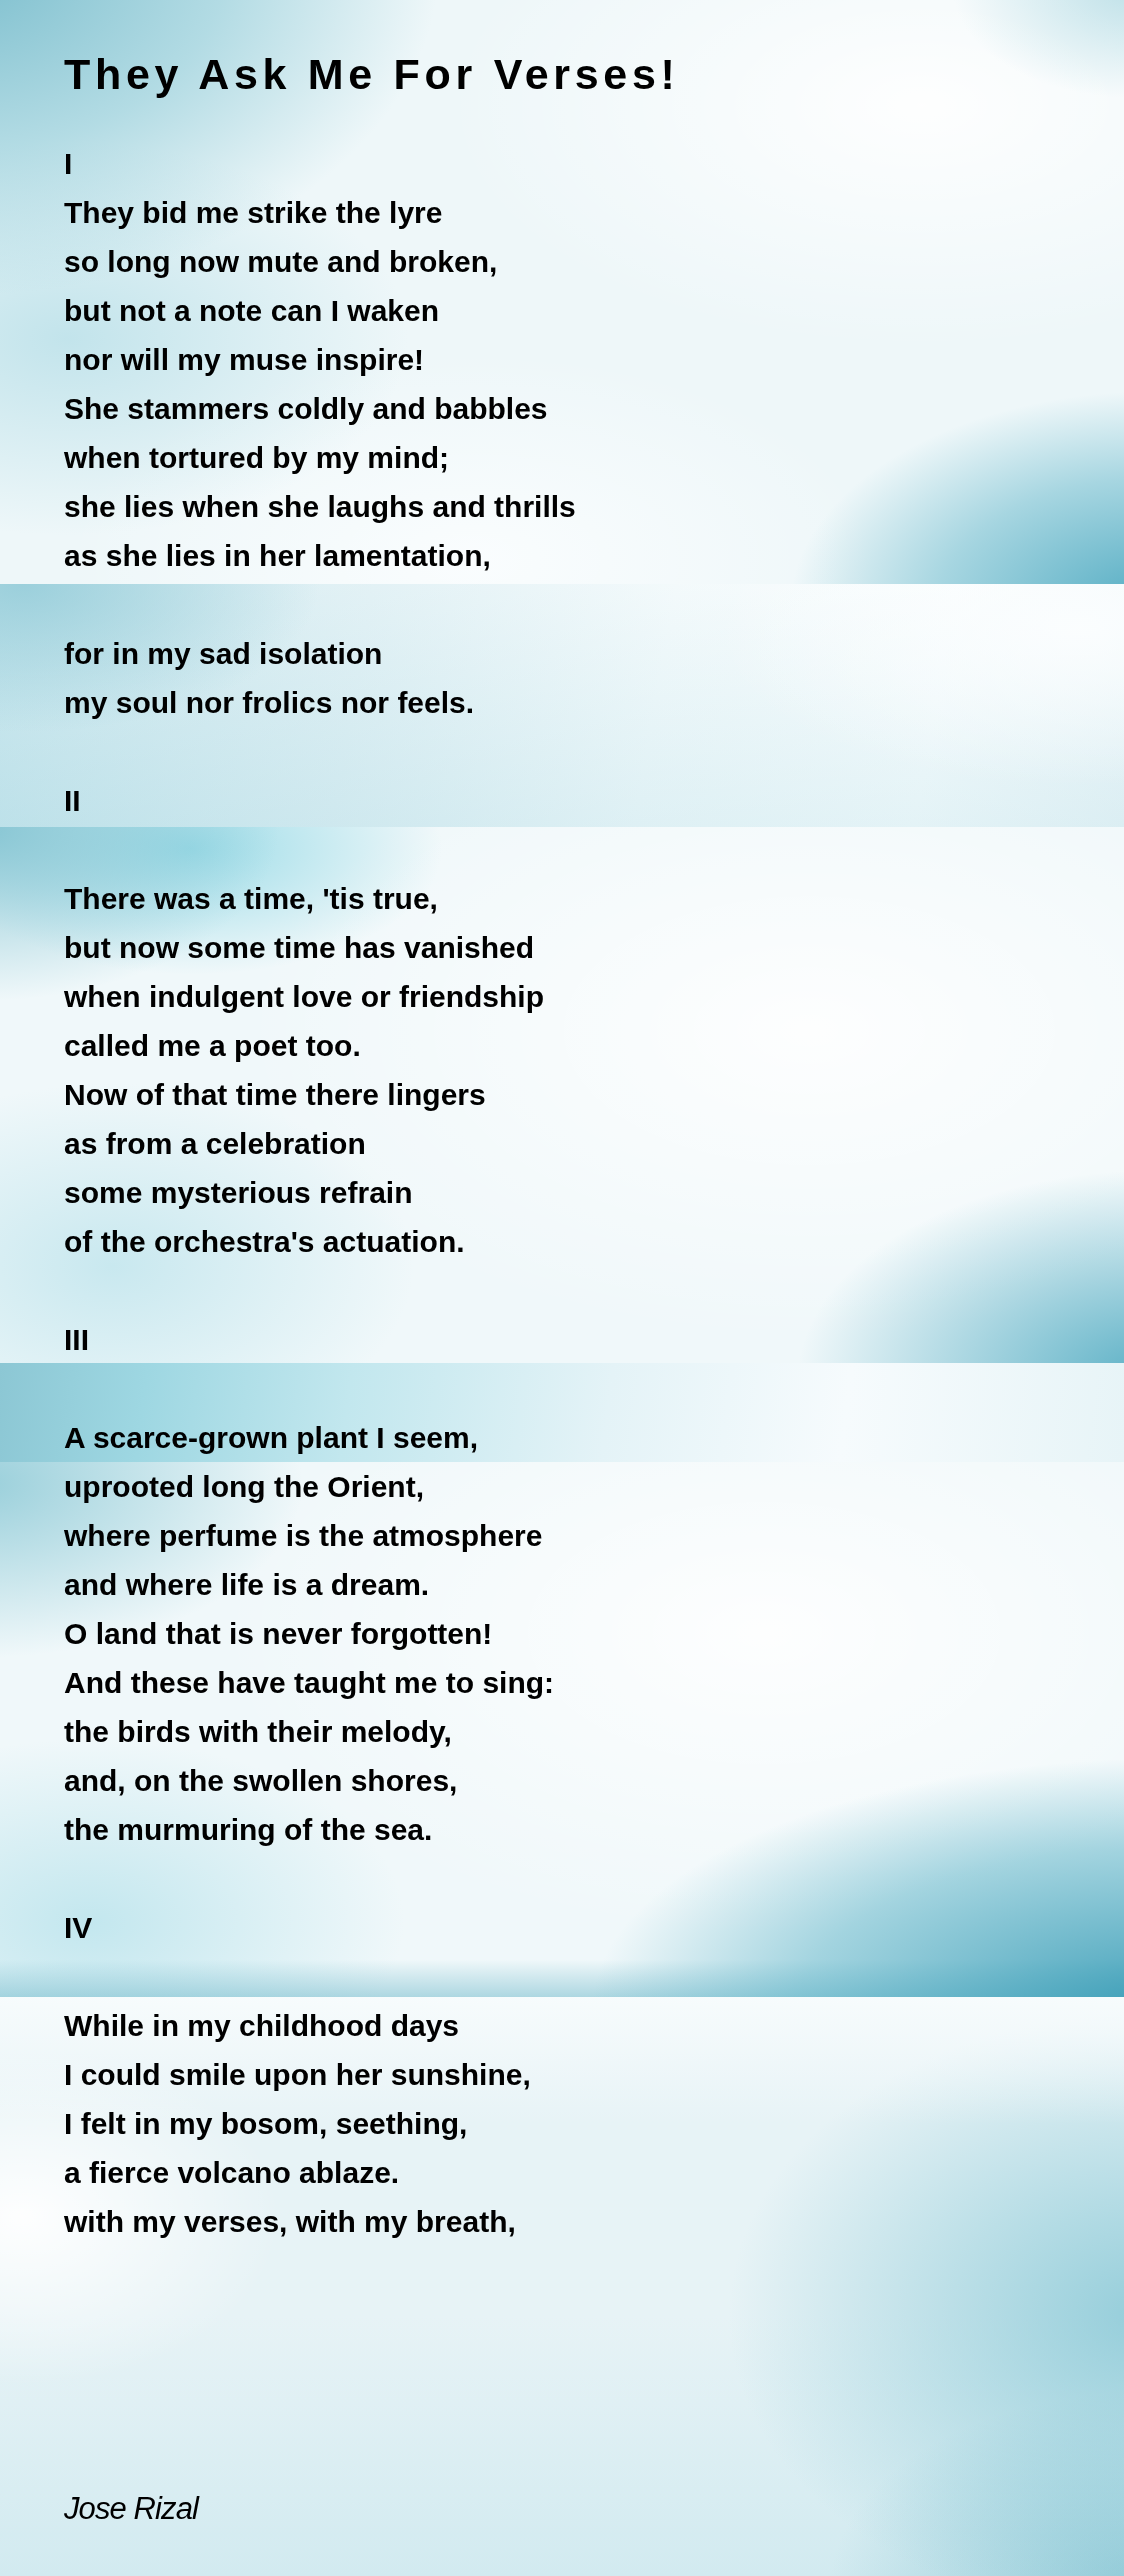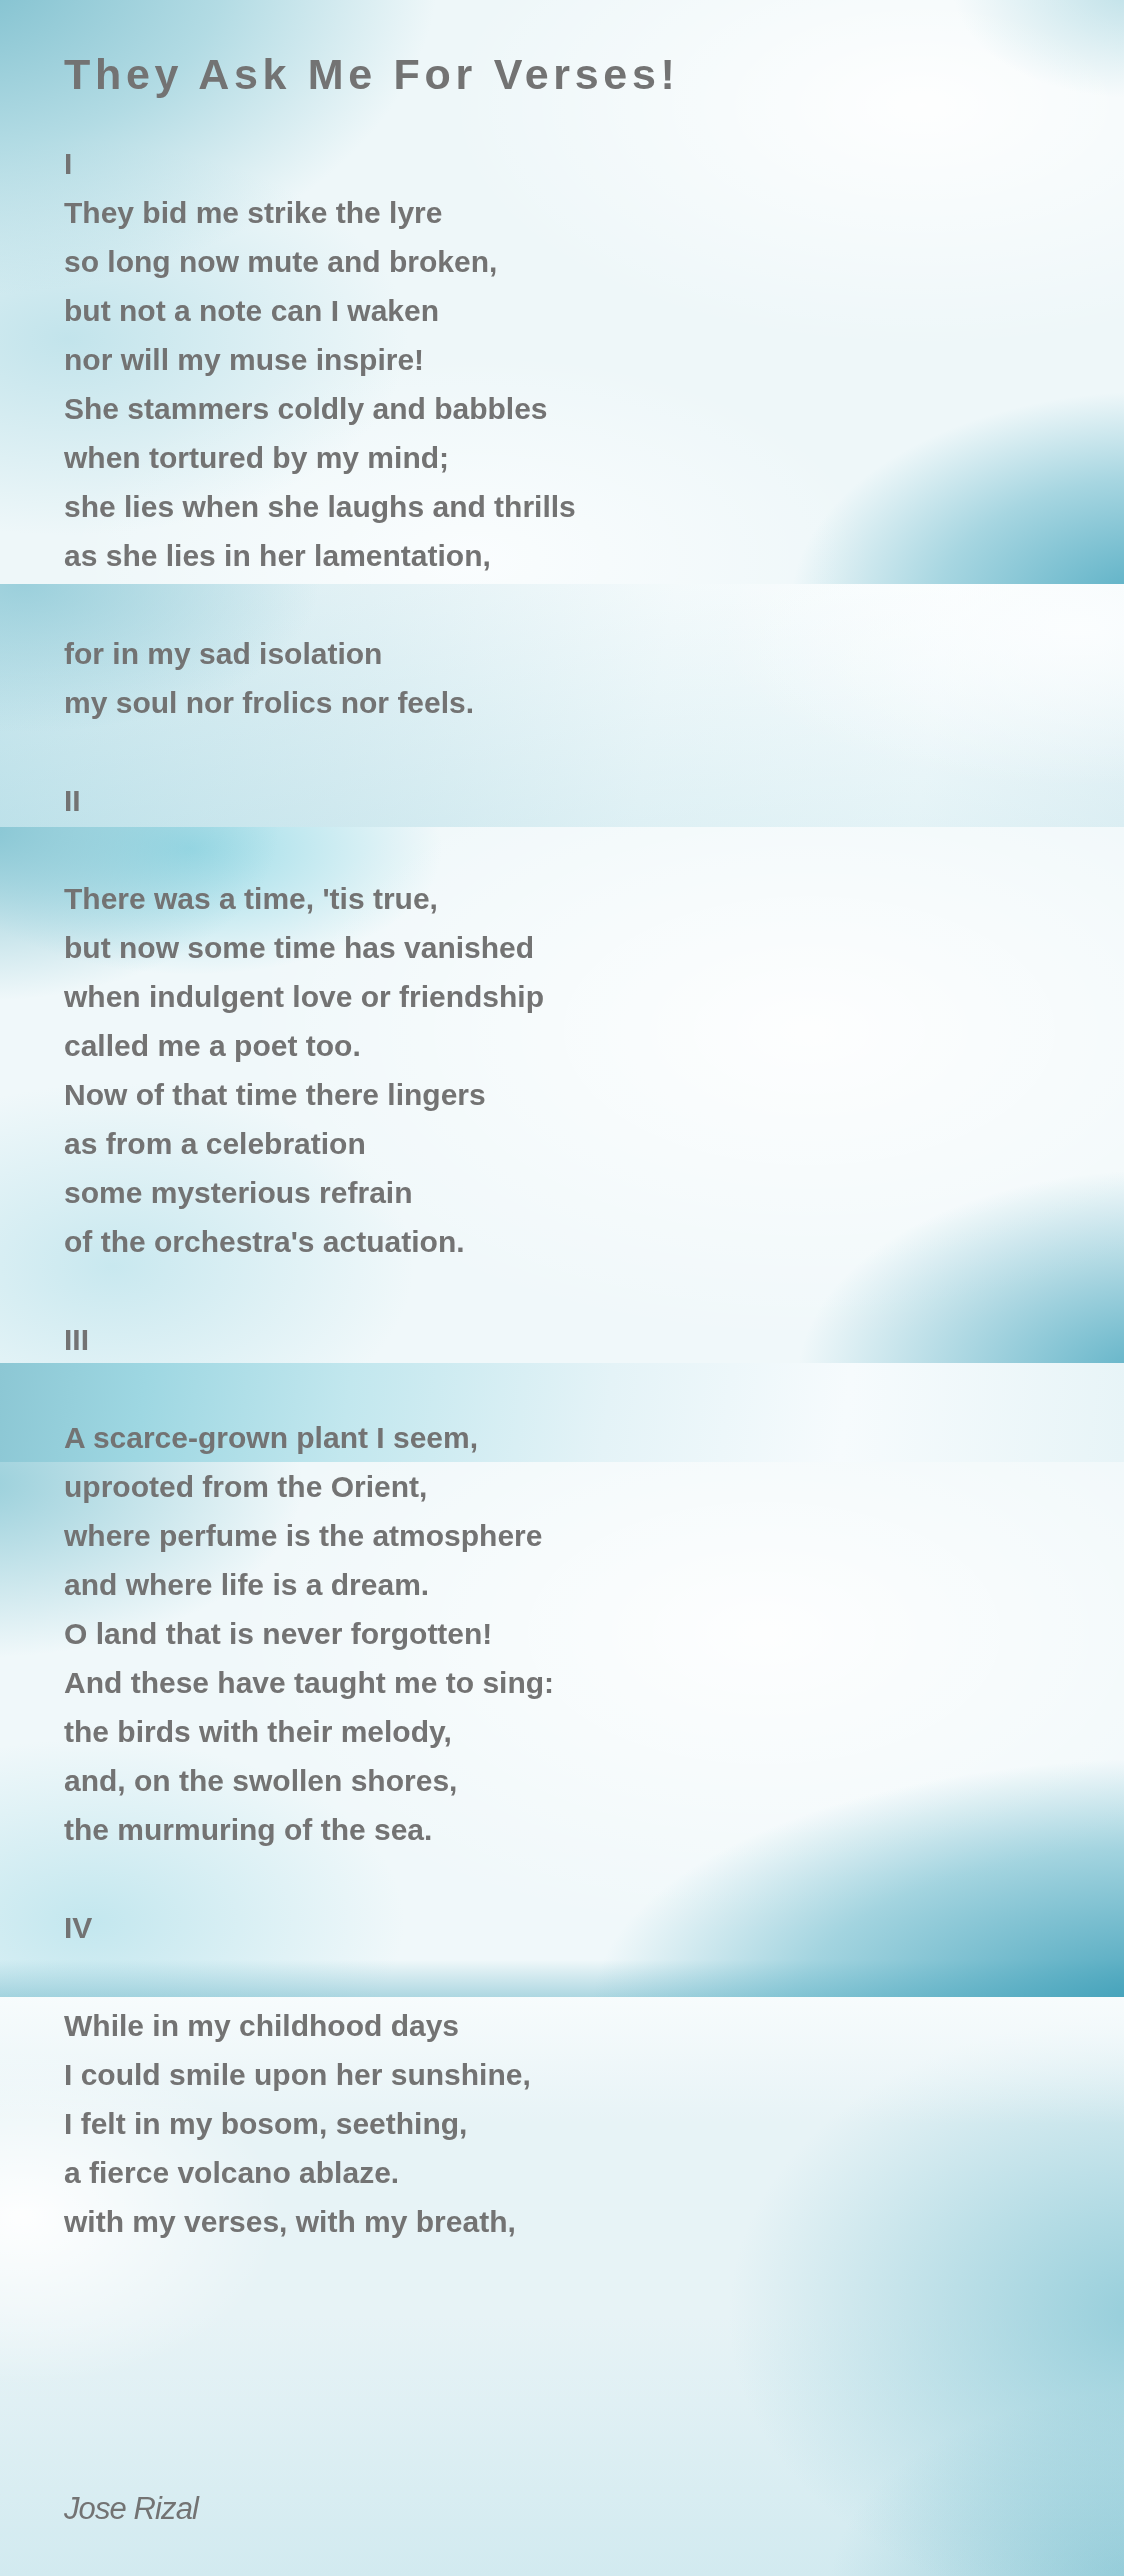--- a/index.html
+++ b/index.html
@@ -2,21 +2,21 @@
 <html style="font-size:15px"><head>
 <meta charset="utf-8">
 <style>
   html,body{margin:0;padding:0;background:#dfeef2;}
   #page{
     position:relative;
     width:1124px;
     height:2576px;
     overflow:hidden;
     font-family:"Liberation Sans","DejaVu Sans",sans-serif;
-    color:#737373;
+    color:#000000;
   }
   .band{position:absolute;left:0;width:1124px;}
   
   .band1{top:0;height:584px;background-color:#eef7f9;background-image:
     radial-gradient(712px 487px at -4% -6%, rgba(116,186,202,.95) 0%, rgba(139,201,214,.6) 38%, rgba(190,225,234,0) 68%),
     radial-gradient(525px 309px at 103% 104%, rgba(64,163,188,.9) 0%, rgba(96,181,201,.5) 42%, rgba(190,225,234,0) 70%),
     radial-gradient(281px 169px at 101% -2%, rgba(168,214,224,.7) 0%, rgba(168,214,224,0) 65%),
     radial-gradient(768px 393px at 82% 18%, rgba(255,255,255,.92) 0%, rgba(255,255,255,0) 62%),
     radial-gradient(487px 281px at 6% 58%, rgba(158,212,224,.55) 0%, rgba(158,212,224,0) 70%),
     radial-gradient(656px 337px at 42% 96%, rgba(252,254,255,.85) 0%, rgba(252,254,255,0) 62%);}
@@ -99,21 +99,21 @@
       <div class="poem-line">when indulgent love or friendship</div>
       <div class="poem-line">called me a poet too.</div>
       <div class="poem-line">Now of that time there lingers</div>
       <div class="poem-line">as from a celebration</div>
       <div class="poem-line">some mysterious refrain</div>
       <div class="poem-line">of the orchestra's actuation.</div>
       <div class="poem-line"></div>
       <div class="poem-line">III</div>
       <div class="poem-line"></div>
       <div class="poem-line">A scarce-grown plant I seem,</div>
-      <div class="poem-line">uprooted from the Orient,</div>
+      <div class="poem-line">uprooted long the Orient,</div>
       <div class="poem-line">where perfume is the atmosphere</div>
       <div class="poem-line">and where life is a dream.</div>
       <div class="poem-line">O land that is never forgotten!</div>
       <div class="poem-line">And these have taught me to sing:</div>
       <div class="poem-line">the birds with their melody,</div>
       <div class="poem-line">and, on the swollen shores,</div>
       <div class="poem-line">the murmuring of the sea.</div>
       <div class="poem-line"></div>
       <div class="poem-line">IV</div>
       <div class="poem-line"></div>

